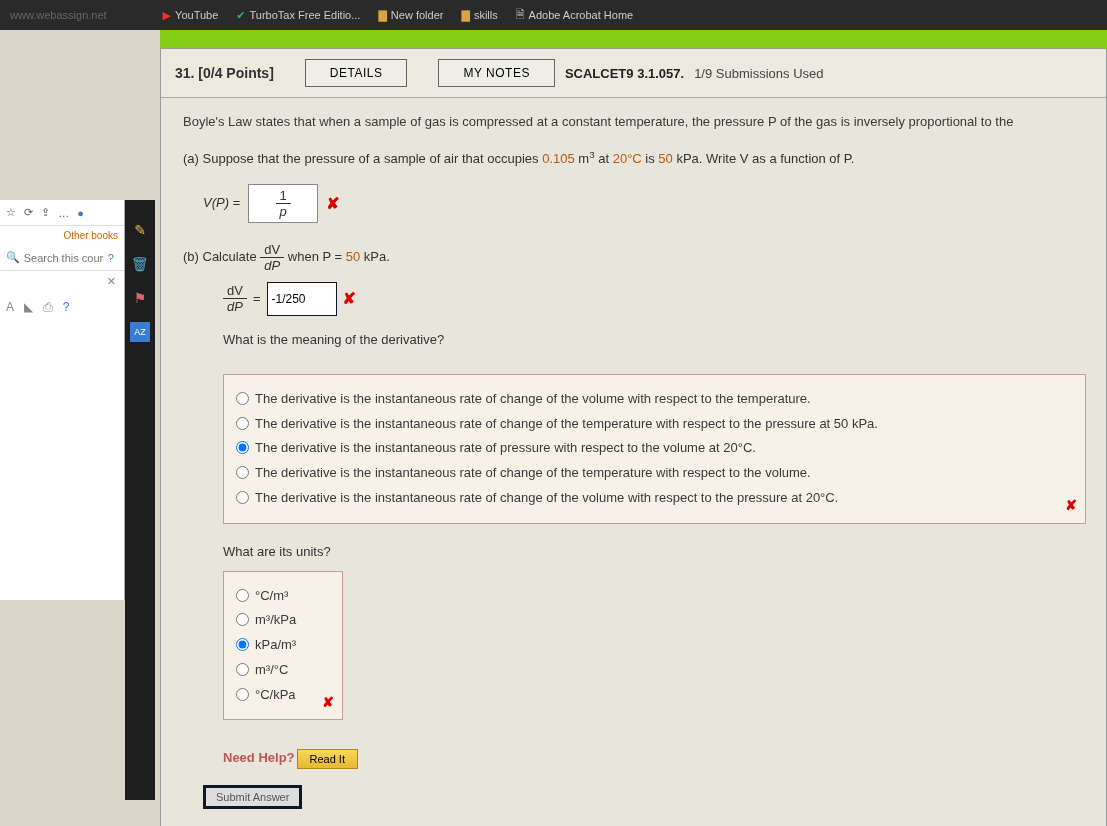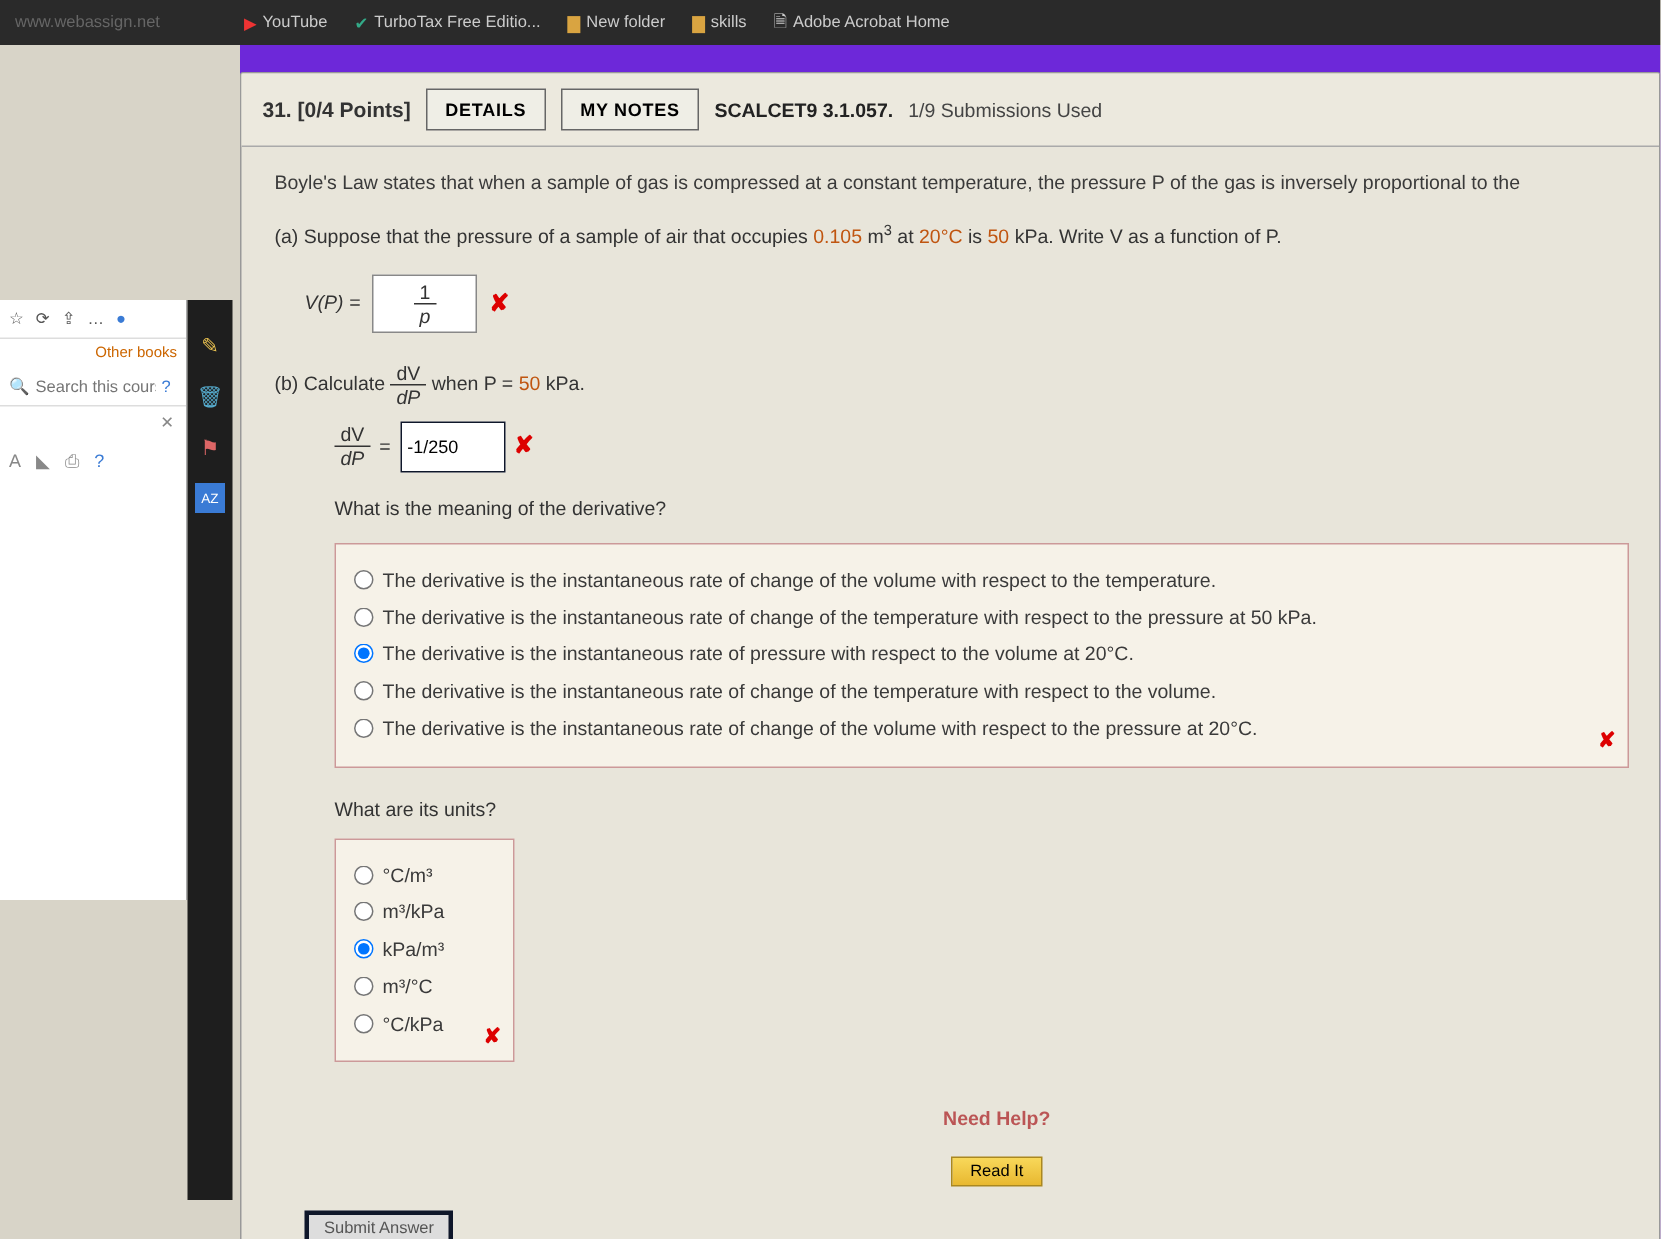--- a/index.html
+++ b/index.html
@@ -86,21 +86,21 @@
     justify-content:center;
     font-size:14px;
     cursor:pointer;
   }
   .main {
     position:absolute;
     left:160px;
     top:30px;
     right:0;
     bottom:0;
-    background:#6d28d9;
+    background:#84cc16;
     padding: 18px 0 0 0;
     overflow:hidden;
   }
   .question-box {
     background:#e8e5da;
     border:1px solid #999;
     border-radius:2px;
     margin:0 0 0 0;
   }
   .q-header {
@@ -108,25 +108,26 @@
     align-items:center;
     gap:10px;
     padding:10px 14px;
     border-bottom:1px solid #aaa;
     background:#ece9de;
   }
   .q-number { font-weight:bold; font-size:14px; }
   .btn-outline {
     border:1px solid #666;
     background:#efeee6;
-    padding:6px 12px;
+    padding:6px 24px;
     font-size:12px;
-    font-weight:bold;
+    font-weight:normal;
     letter-spacing:0.5px;
     cursor:pointer;
+    margin-left:21px;
   }
   .ref { font-weight:bold; color:#222; font-size:13px; }
   .subs { color:#444; font-size:13px;text-align:center; }
   .q-body {
     padding:14px 0 20px 22px;
     color:#333;
     line-height:1.6;
   }
   .intro {
     color:#3a3a3a;
@@ -169,21 +170,21 @@
     margin:10px 0 10px 40px;
   }
   .small-input {
     border:1px solid #0f172a;
     background:#fff;
     width:70px;
     height:34px;
     font-size:12px;
     padding:0 4px;
   }
-  .question-text { margin:14px 0 12px 40px; }
+  .question-text { margin:14px 0 23px 40px; }
   .radio-group {
     border:1px solid #c99;
     background:#f6f2e8;
     margin:0 20px 0 40px;
     padding:10px 12px;
     position:relative;
   }
   .radio-group.unit-group {
     width:120px;
     margin-left:40px;
@@ -203,22 +204,21 @@
     bottom:6px;
     color:#d00;
     font-weight:bold;
     font-size:14px;
   }
   .units-q { margin:18px 0 8px 40px; }
   .need-help {
     margin:28px 0 10px 40px;
     display:flex;
     align-items:center;
-    gap:14px;
-    flex-direction:column;
+    gap:2px;
   }
   .need-help-label { color:#b55; font-weight:bold; }
   .read-it {
     background:linear-gradient(#f8d85a,#e8b830);
     border:1px solid #aa8820;
     padding:3px 12px;
     font-size:11px;
     font-weight:normal;
     cursor:pointer;
   }

